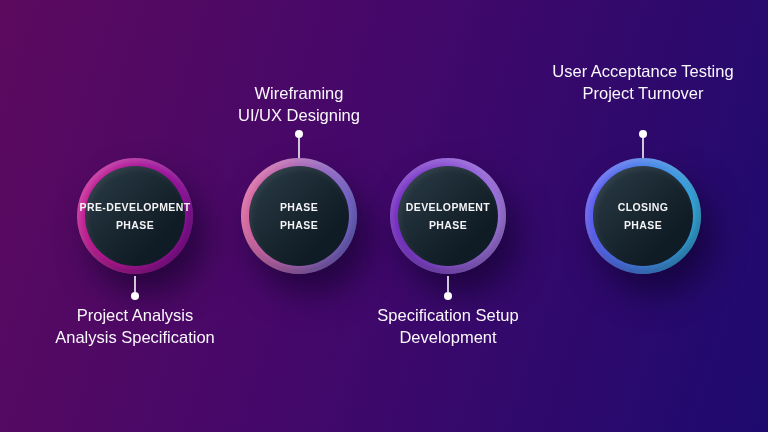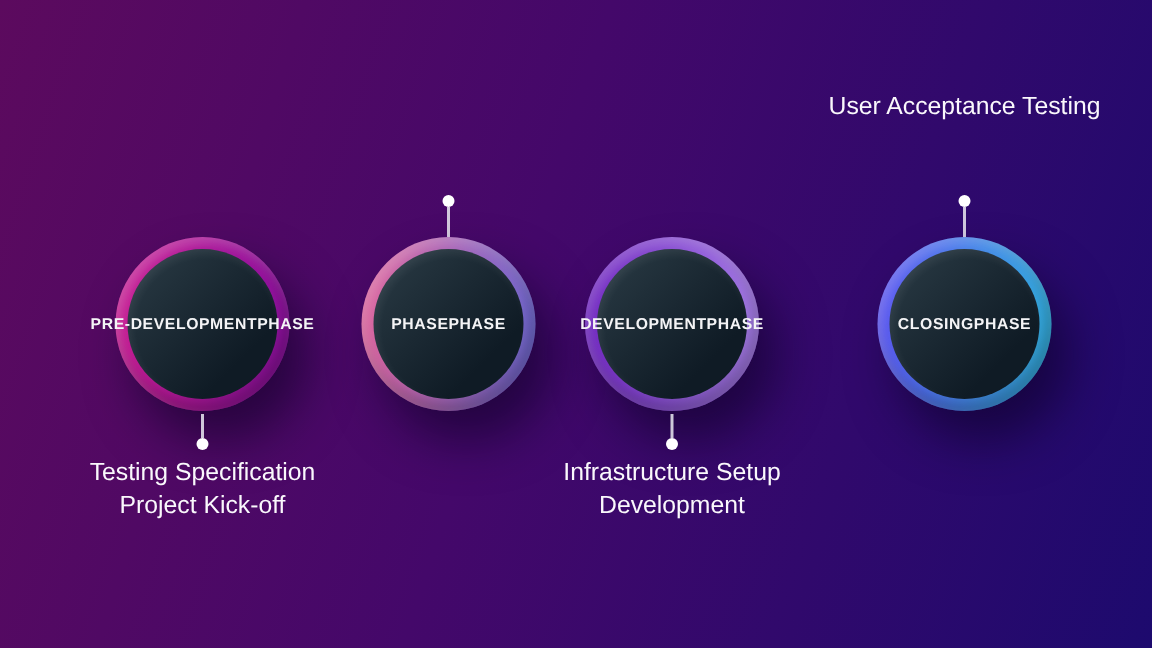--- a/index.html
+++ b/index.html
@@ -19,21 +19,21 @@
                 inset 3px 4px 7px rgba(255,255,255,0.22),
                 inset -4px -7px 10px rgba(0,0,0,0.28);
   }
   .inner {
     position:absolute; inset:8px; border-radius:50%;
     background:linear-gradient(135deg, var(--inner-start) 0%, var(--inner-end) 75%);
     box-shadow: inset 2px 3px 6px rgba(255,255,255,0.07);
     display:flex; align-items:center; justify-content:center;
   }
   .label {
-    display:flex; flex-direction:row; align-items:center;
+    display:flex; flex-direction:column; align-items:center;
     color:#f4f4f6; font-weight:bold; font-size:10.5px;
     letter-spacing:0.4px; line-height:1.75; text-align:center;
   }
   .label span { white-space:nowrap; }
 
   .line {
     position:absolute; left:119px; width:1.5px;
     background:var(--connector);
   }
   .line.below { top:276px; height:16px; }
@@ -63,26 +63,30 @@
       <div class="inner">
         <div class="label">
           <span>PRE-DEVELOPMENT</span>
           <span>PHASE</span>
         </div>
       </div>
     </div>
     <div class="line below"></div>
     <div class="dot below"></div>
     <div class="annotation below">
-      <div>Testing Specification</div>
-      <div>Project Kick-off</div>
+      <div>Project Analysis</div>
+      <div>Analysis Specification</div>
     </div>
   </section>
 
   <section class="phase-group p1" style="--ring-start: #e0639a; --ring-end: #6e6ad6;">
+    <div class="annotation above lines-2">
+      <div>Wireframing</div>
+      <div>UI/UX Designing</div>
+    </div>
     <div class="dot above"></div>
     <div class="line above"></div>
     <div class="ring">
       <div class="inner">
         <div class="label">
           <span>PHASE</span>
           <span>PHASE</span>
         </div>
       </div>
     </div>
@@ -93,28 +97,29 @@
       <div class="inner">
         <div class="label">
           <span>DEVELOPMENT</span>
           <span>PHASE</span>
         </div>
       </div>
     </div>
     <div class="line below"></div>
     <div class="dot below"></div>
     <div class="annotation below">
-      <div>Infrastructure Setup</div>
+      <div>Specification Setup</div>
       <div>Development</div>
     </div>
   </section>
 
   <section class="phase-group p3" style="--ring-start: #5b50f0; --ring-end: #32b4e0;">
     <div class="annotation above lines-3">
       <div>User Acceptance Testing</div>
+      <div>Project Turnover</div>
     </div>
     <div class="dot above"></div>
     <div class="line above"></div>
     <div class="ring">
       <div class="inner">
         <div class="label">
           <span>CLOSING</span>
           <span>PHASE</span>
         </div>
       </div>

